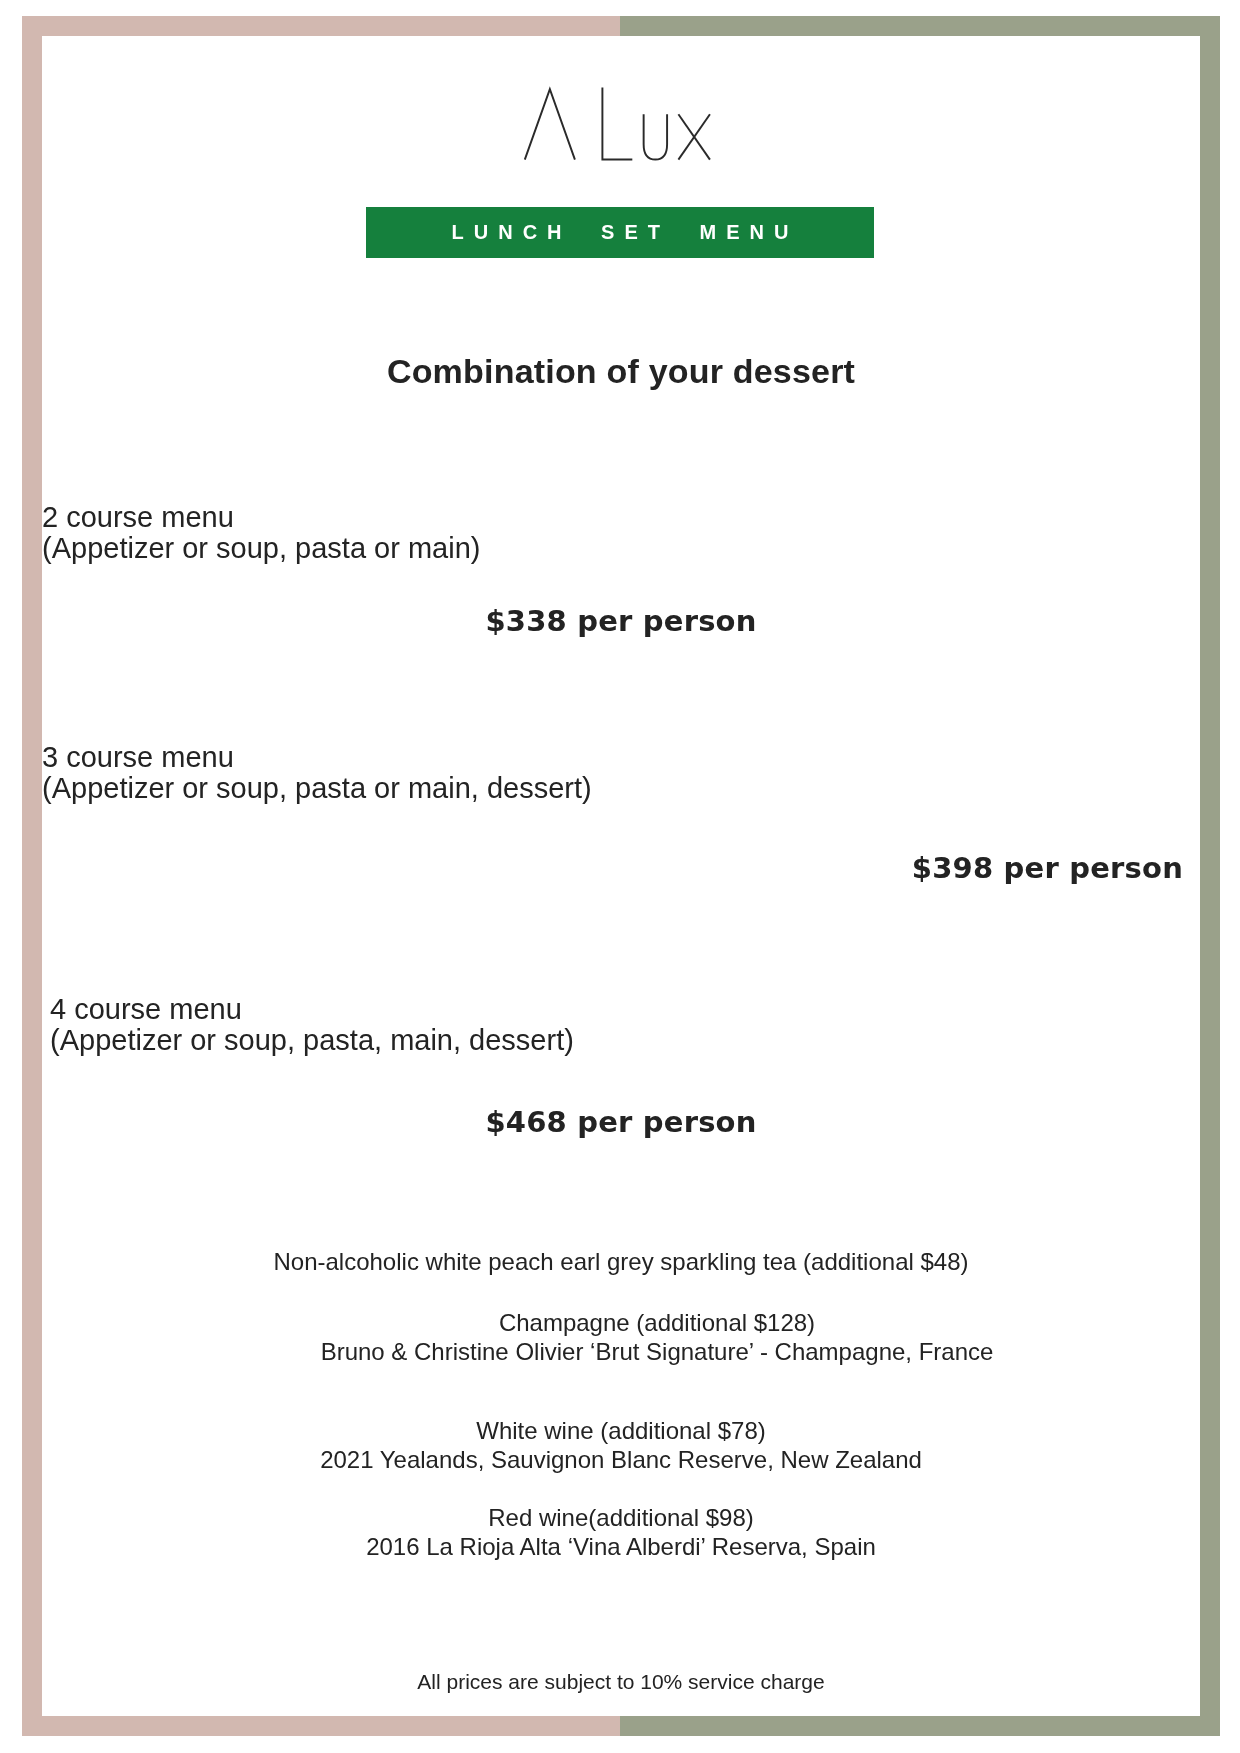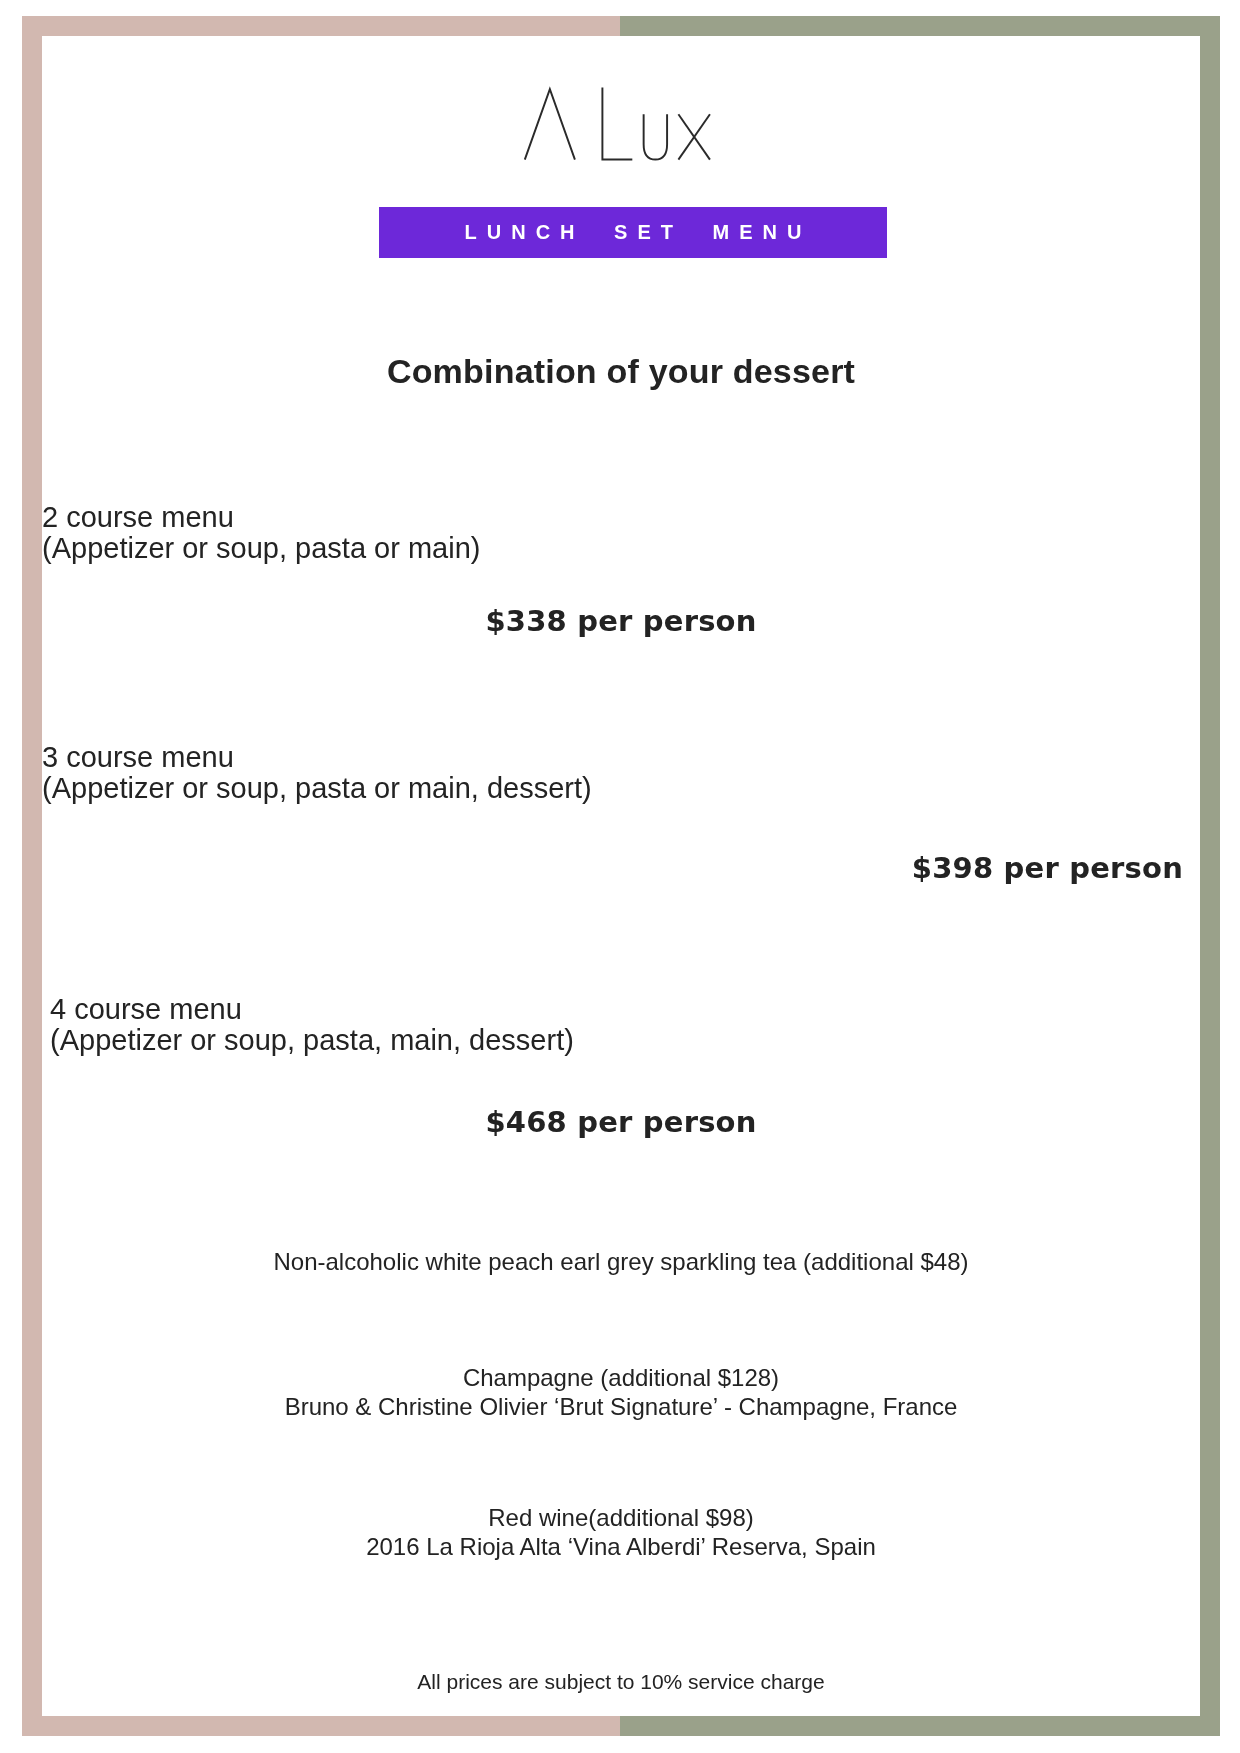--- a/index.html
+++ b/index.html
@@ -47,21 +47,21 @@
   .price{
     font-family:"DejaVu Sans", sans-serif;
     font-size:29px;font-weight:700;letter-spacing:0.2px;
   }
   .course-2 .price{position:absolute;left:42px;width:1158px;top:604px;text-align:center;}
   .course-3 .price{position:absolute;left:25px;width:1158px;top:851px;text-align:right;}
   .course-4 .price{position:absolute;left:42px;width:1158px;top:1105px;text-align:center;}
 
   .bev{font-size:24px;line-height:28.5px;}
   .bev-1{top:1248px;}
-  .bev-2{top:1364px;}
+  .bev-2{top:1309px;padding-left:36px;}
   .bev-3{top:1417px;}
   .bev-4{top:1504px;}
 
   .footer-note{top:1670px;font-size:21px;}
 </style>
 </head>
 <body>
 
 <div class="page" style="color: rgb(35, 35, 35);">
 
@@ -75,21 +75,21 @@
   <div class="cblock logo-wrap" role="img" aria-label="A Lux">
     <svg width="252" height="76" viewBox="0 0 250 94" fill="none" stroke="#2a2a2a" stroke-width="2.4">
       <path d="M6,91 L37,4 L68,91"></path>
       <path d="M102,2 L102,91 L139,91"></path>
       <path d="M153,35 L153,72 Q153,91 167.5,91 Q182,91 182,72 L182,35"></path>
       <path d="M196,35 L235,91"></path>
       <path d="M235,35 L196,91"></path>
     </svg>
   </div>
 
-  <div class="banner" style="background:#6d28d9;margin-left:13px;">
+  <div class="banner" style="background:#15803d;">
     <span class="banner-label">LUNCH SET MENU</span>
   </div>
 
   <div class="cblock heading">Combination of your dessert</div>
 
   <div class="course-2">
     <div class="course-lines cblock-inner">
       <div class="course-title">2 course menu</div>
       <div class="course-detail">(Appetizer or soup, pasta or main)</div>
     </div>
@@ -114,20 +114,24 @@
 
   <div class="cblock bev bev-1">
     <div>Non-alcoholic white peach earl grey sparkling tea (additional $48)</div>
   </div>
 
   <div class="cblock bev bev-2">
     <div>Champagne (additional $128)</div>
     <div>Bruno &amp; Christine Olivier ‘Brut Signature’ - Champagne, France</div>
   </div>
 
+  <div class="cblock bev bev-3">
+    <div>White wine (additional $78)</div>
+    <div>2021 Yealands, Sauvignon Blanc Reserve, New Zealand</div>
+  </div>
 
   <div class="cblock bev bev-4">
     <div>Red wine(additional $98)</div>
     <div>2016 La Rioja Alta ‘Vina Alberdi’ Reserva, Spain</div>
   </div>
 
   <div class="cblock footer-note">All prices are subject to 10% service charge</div>
 
 </div>
 

